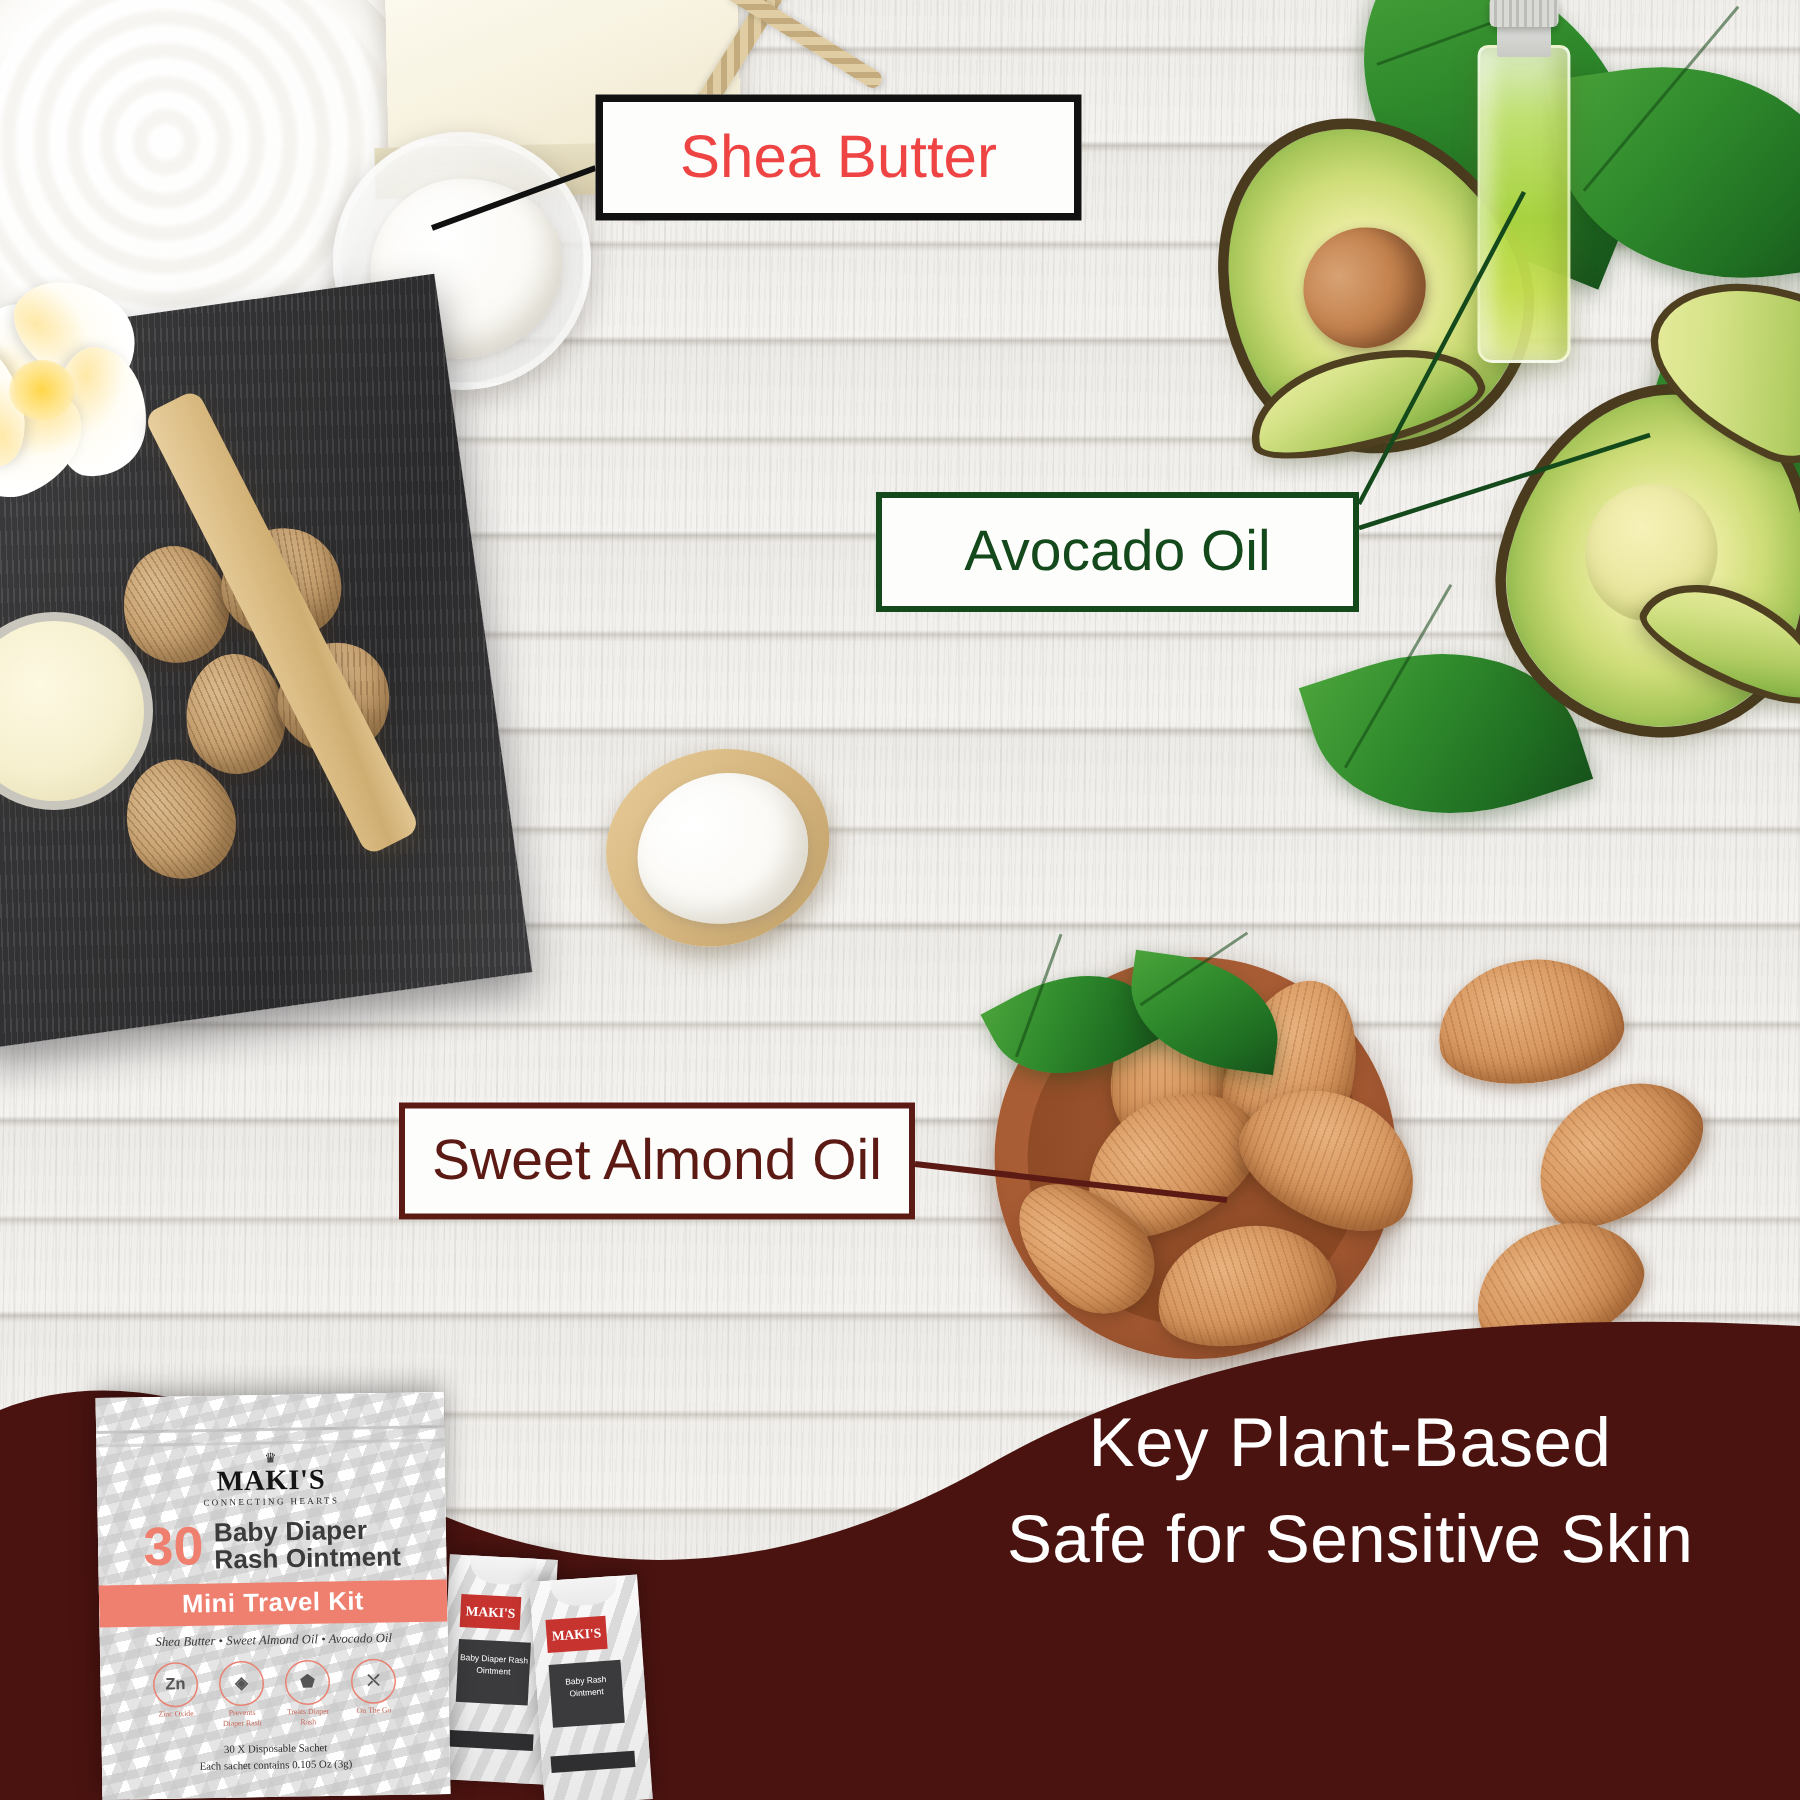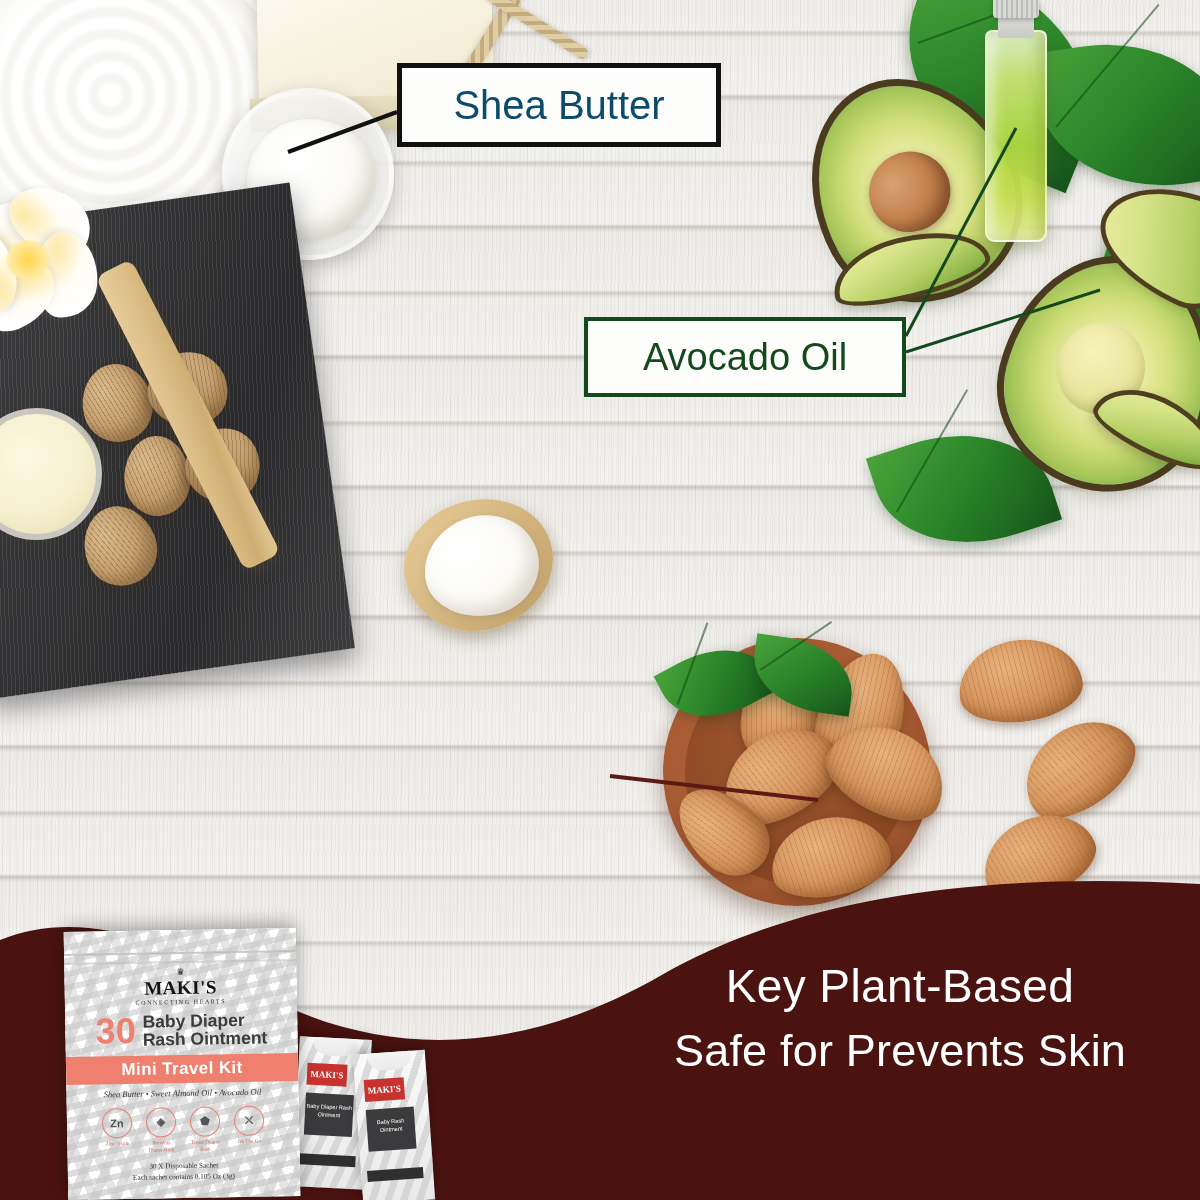--- a/index.html
+++ b/index.html
@@ -224,38 +224,38 @@
   }
 
   
   .label{
     position:absolute; background:#fdfdfc; display:flex; align-items:center;
     justify-content:center; z-index:30;
   }
   .label span{ white-space:nowrap; line-height:1; }
 
   #label-shea{ left:397px; top:63px; width:324px; height:84px; border:5px solid #111111; }
-  #label-shea span{ font-size:40px; color:#0c4a6e; }
-
-  #label-avocado{ left:584px; top:317px; width:322px; height:80px; border:4px solid #14491c; }
+  #label-shea span{ font-size:40px; color:#ef4444; }
+
+  #label-avocado{ left:584px; top:328px; width:322px; height:80px; border:4px solid #14491c; }
   #label-avocado span{ font-size:38px; color:#14491c; }
 
   #label-almond{ left:266px; top:735px; width:344px; height:78px; border:4px solid #5c1a14; }
   #label-almond span{ font-size:38px; color:#5c1a14; }
 
   
   #banner{
     position:absolute; left:0; bottom:0; width:1200px; height:340px; z-index:40;
   }
   #banner svg{ position:absolute; inset:0; width:100%; height:100%; }
   .banner-text{
     position:absolute; left:620px; top:74px; width:560px; text-align:center;
     color:#ffffff; z-index:2;
   }
-  .bt1{ font-size:46px; font-weight:400; letter-spacing:.4px;margin-top:25px; }
+  .bt1{ font-size:46px; font-weight:400; letter-spacing:.4px; }
   .bt2{ font-size:50px; font-weight:700; margin-top:10px; letter-spacing:.3px; }
   .bt3{ font-size:45px; font-weight:400; margin-top:12px; letter-spacing:.2px; }
 
   
   #pouch{
     position:absolute; left:66px; top:930px; width:232px; height:268px; z-index:45;
     background:
       repeating-linear-gradient(168deg,
         rgba(205,205,205,.55) 0 6px, rgba(255,255,255,.95) 6px 13px),
       linear-gradient(175deg,#fbfbfb,#ededed);
@@ -410,28 +410,31 @@
     <line x1="906" y1="352" x2="1100" y2="290" stroke="#14491c" stroke-width="3"></line>
     <line x1="610" y1="776" x2="818" y2="800" stroke="#5c1a14" stroke-width="4"></line>
   </svg>
 
   <div class="label" id="label-shea">
     <span>Shea Butter</span>
   </div>
   <div class="label" id="label-avocado">
     <span>Avocado Oil</span>
   </div>
+  <div class="label" id="label-almond">
+    <span>Sweet Almond Oil</span>
+  </div>
 
   <div id="banner">
     <svg viewBox="0 0 1200 340" preserveAspectRatio="none">
       <path d="M0,80 C70,52 150,70 250,128 C380,202 520,196 660,116 C800,36 980,12 1200,24 L1200,340 L0,340 Z" fill="#4a1310"></path>
     </svg>
     <div class="banner-text">
       <div class="bt1">Key Plant-Based</div>
-      <div class="bt3">Safe for Prevents Skin</div>
+      <div class="bt3">Safe for Sensitive Skin</div>
     </div>
   </div>
 
   <div class="sachet" style="left:296px; top:1038px; transform:rotate(3deg);">
     <div class="sachet-top"></div>
     <div class="s-logo">MAKI'S</div>
     <div class="s-box">Baby Diaper Rash Ointment</div>
     <div class="s-bar"></div>
   </div>
   <div class="sachet" style="left:358px; top:1052px; transform:rotate(-4deg);">

